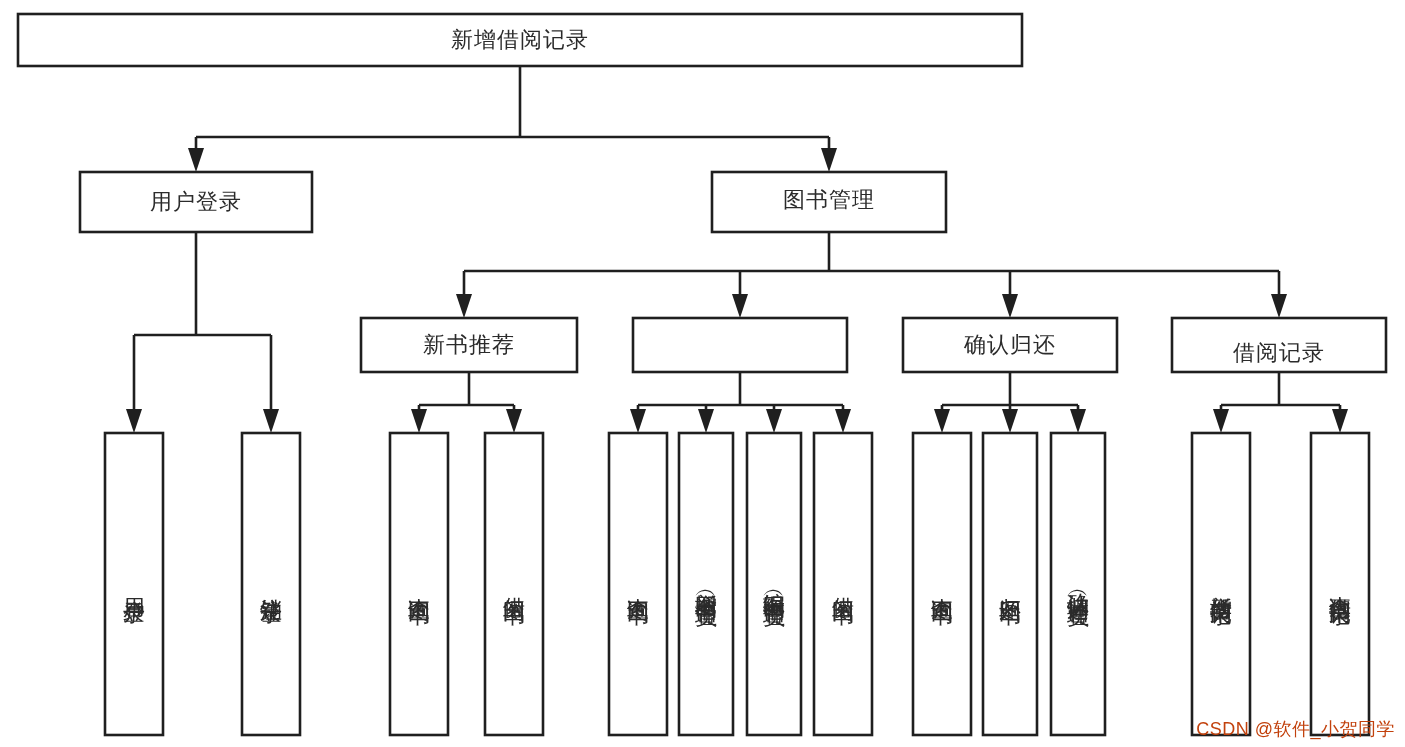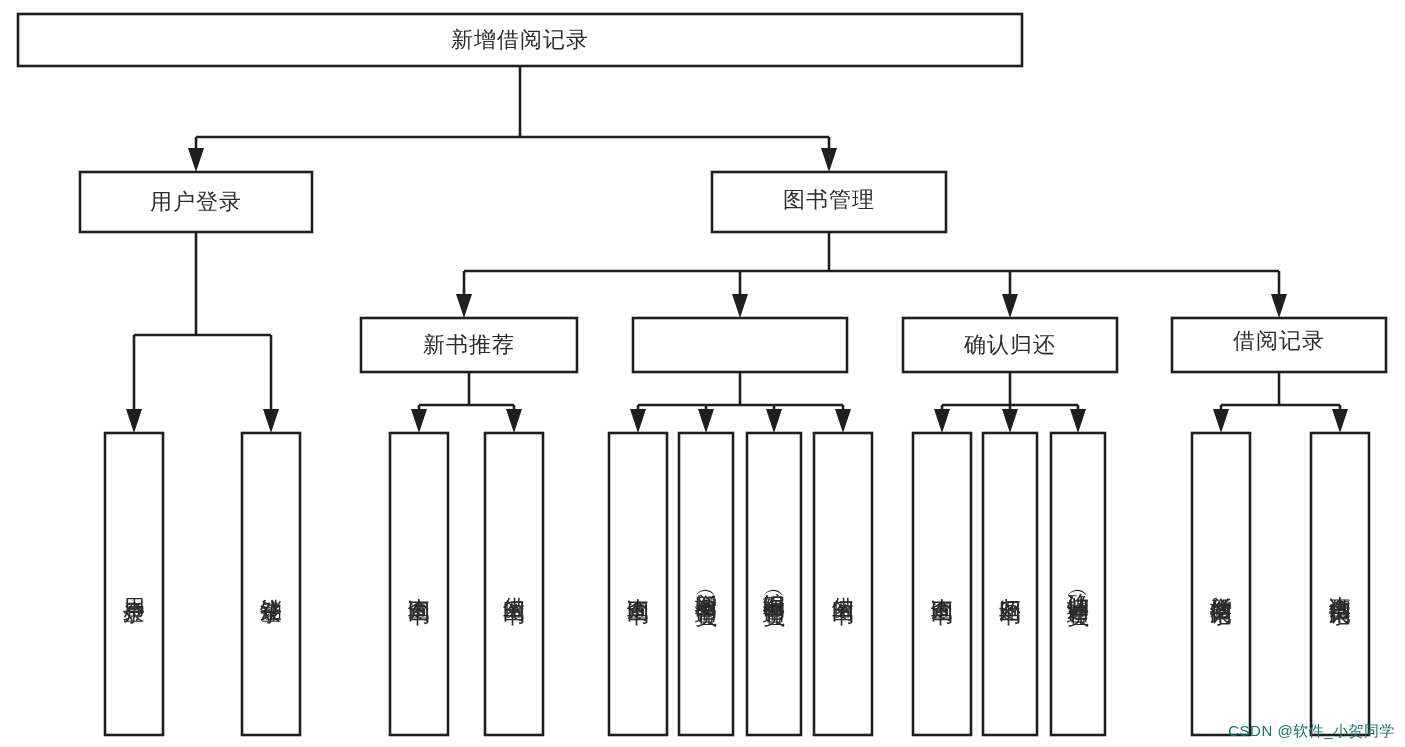--- a/index.html
+++ b/index.html
@@ -40,22 +40,22 @@
   }
   .arrow-head {
     fill: #1f1f1f;
     stroke: none;
   }
   .watermark {
     position: absolute;
     right: 10px;
     bottom: 6px;
     font-family: "Liberation Sans", "DejaVu Sans", sans-serif;
-    font-size: 15px;
-    color: #0f766e;
+    font-size: 18px;
+    color: #c2410c;
     letter-spacing: 0.5px;
     white-space: nowrap;
     pointer-events: none;
   }
   .vert-label-wrap {
     position: absolute;
     display: flex;
     align-items: center;
     justify-content: center;
     pointer-events: none;
@@ -205,21 +205,21 @@
   <div class="h-label-wrap" style="left:712px; top:172px; width:234px; height:56px;">
     <span class="h-label">图书管理</span>
   </div>
 
   <div class="h-label-wrap" style="left:361px; top:318px; width:216px; height:54px;border-radius:8px;">
     <span class="h-label">新书推荐</span>
   </div>
   <div class="h-label-wrap" style="left:903px; top:318px; width:214px; height:54px;">
     <span class="h-label">确认归还</span>
   </div>
-  <div class="h-label-wrap" style="left:1172px; top:314px; width:214px; height:54px;">
+  <div class="h-label-wrap" style="left:1172px; top:326px; width:214px; height:54px;">
     <span class="h-label">借阅记录</span>
   </div>
 
   <div class="vert-label-wrap" style="left:105px; top:433px; width:58px; height:302px;">
     <span class="vert-label">用户登录</span>
   </div>
   <div class="vert-label-wrap" style="left:242px; top:433px; width:58px; height:302px;">
     <span class="vert-label">注销登录</span>
   </div>
   <div class="vert-label-wrap" style="left:390px; top:433px; width:58px; height:302px;">

